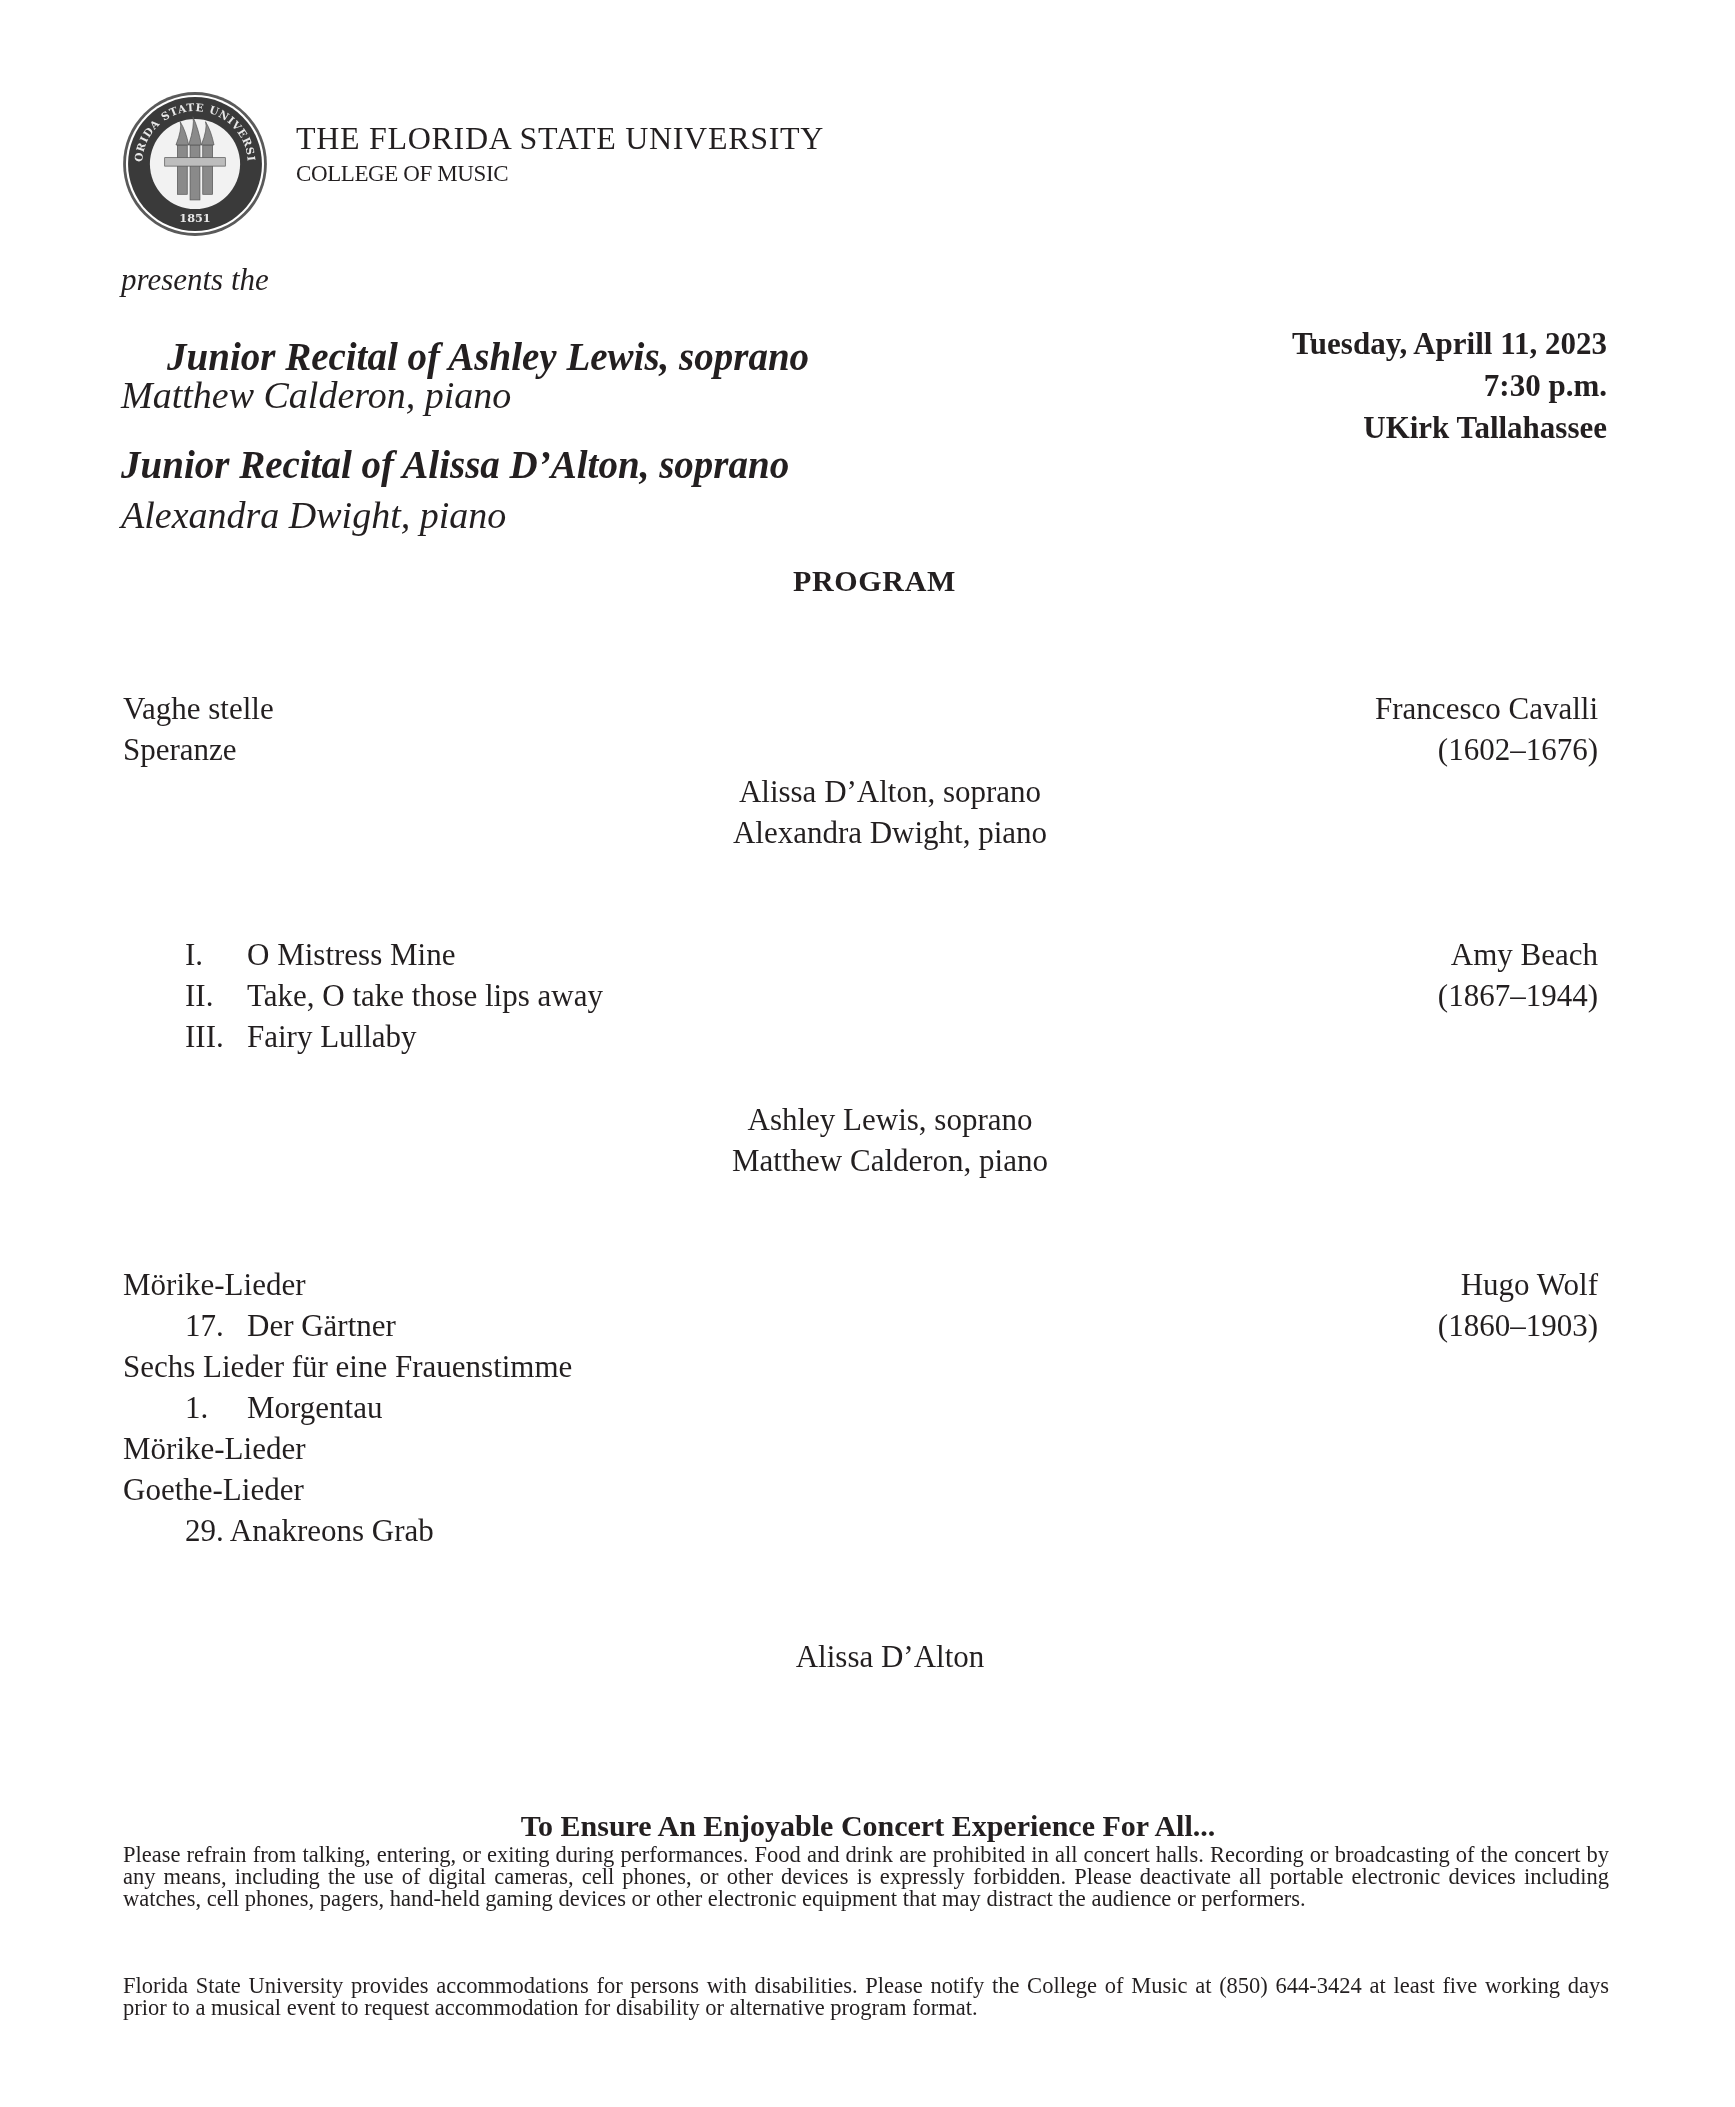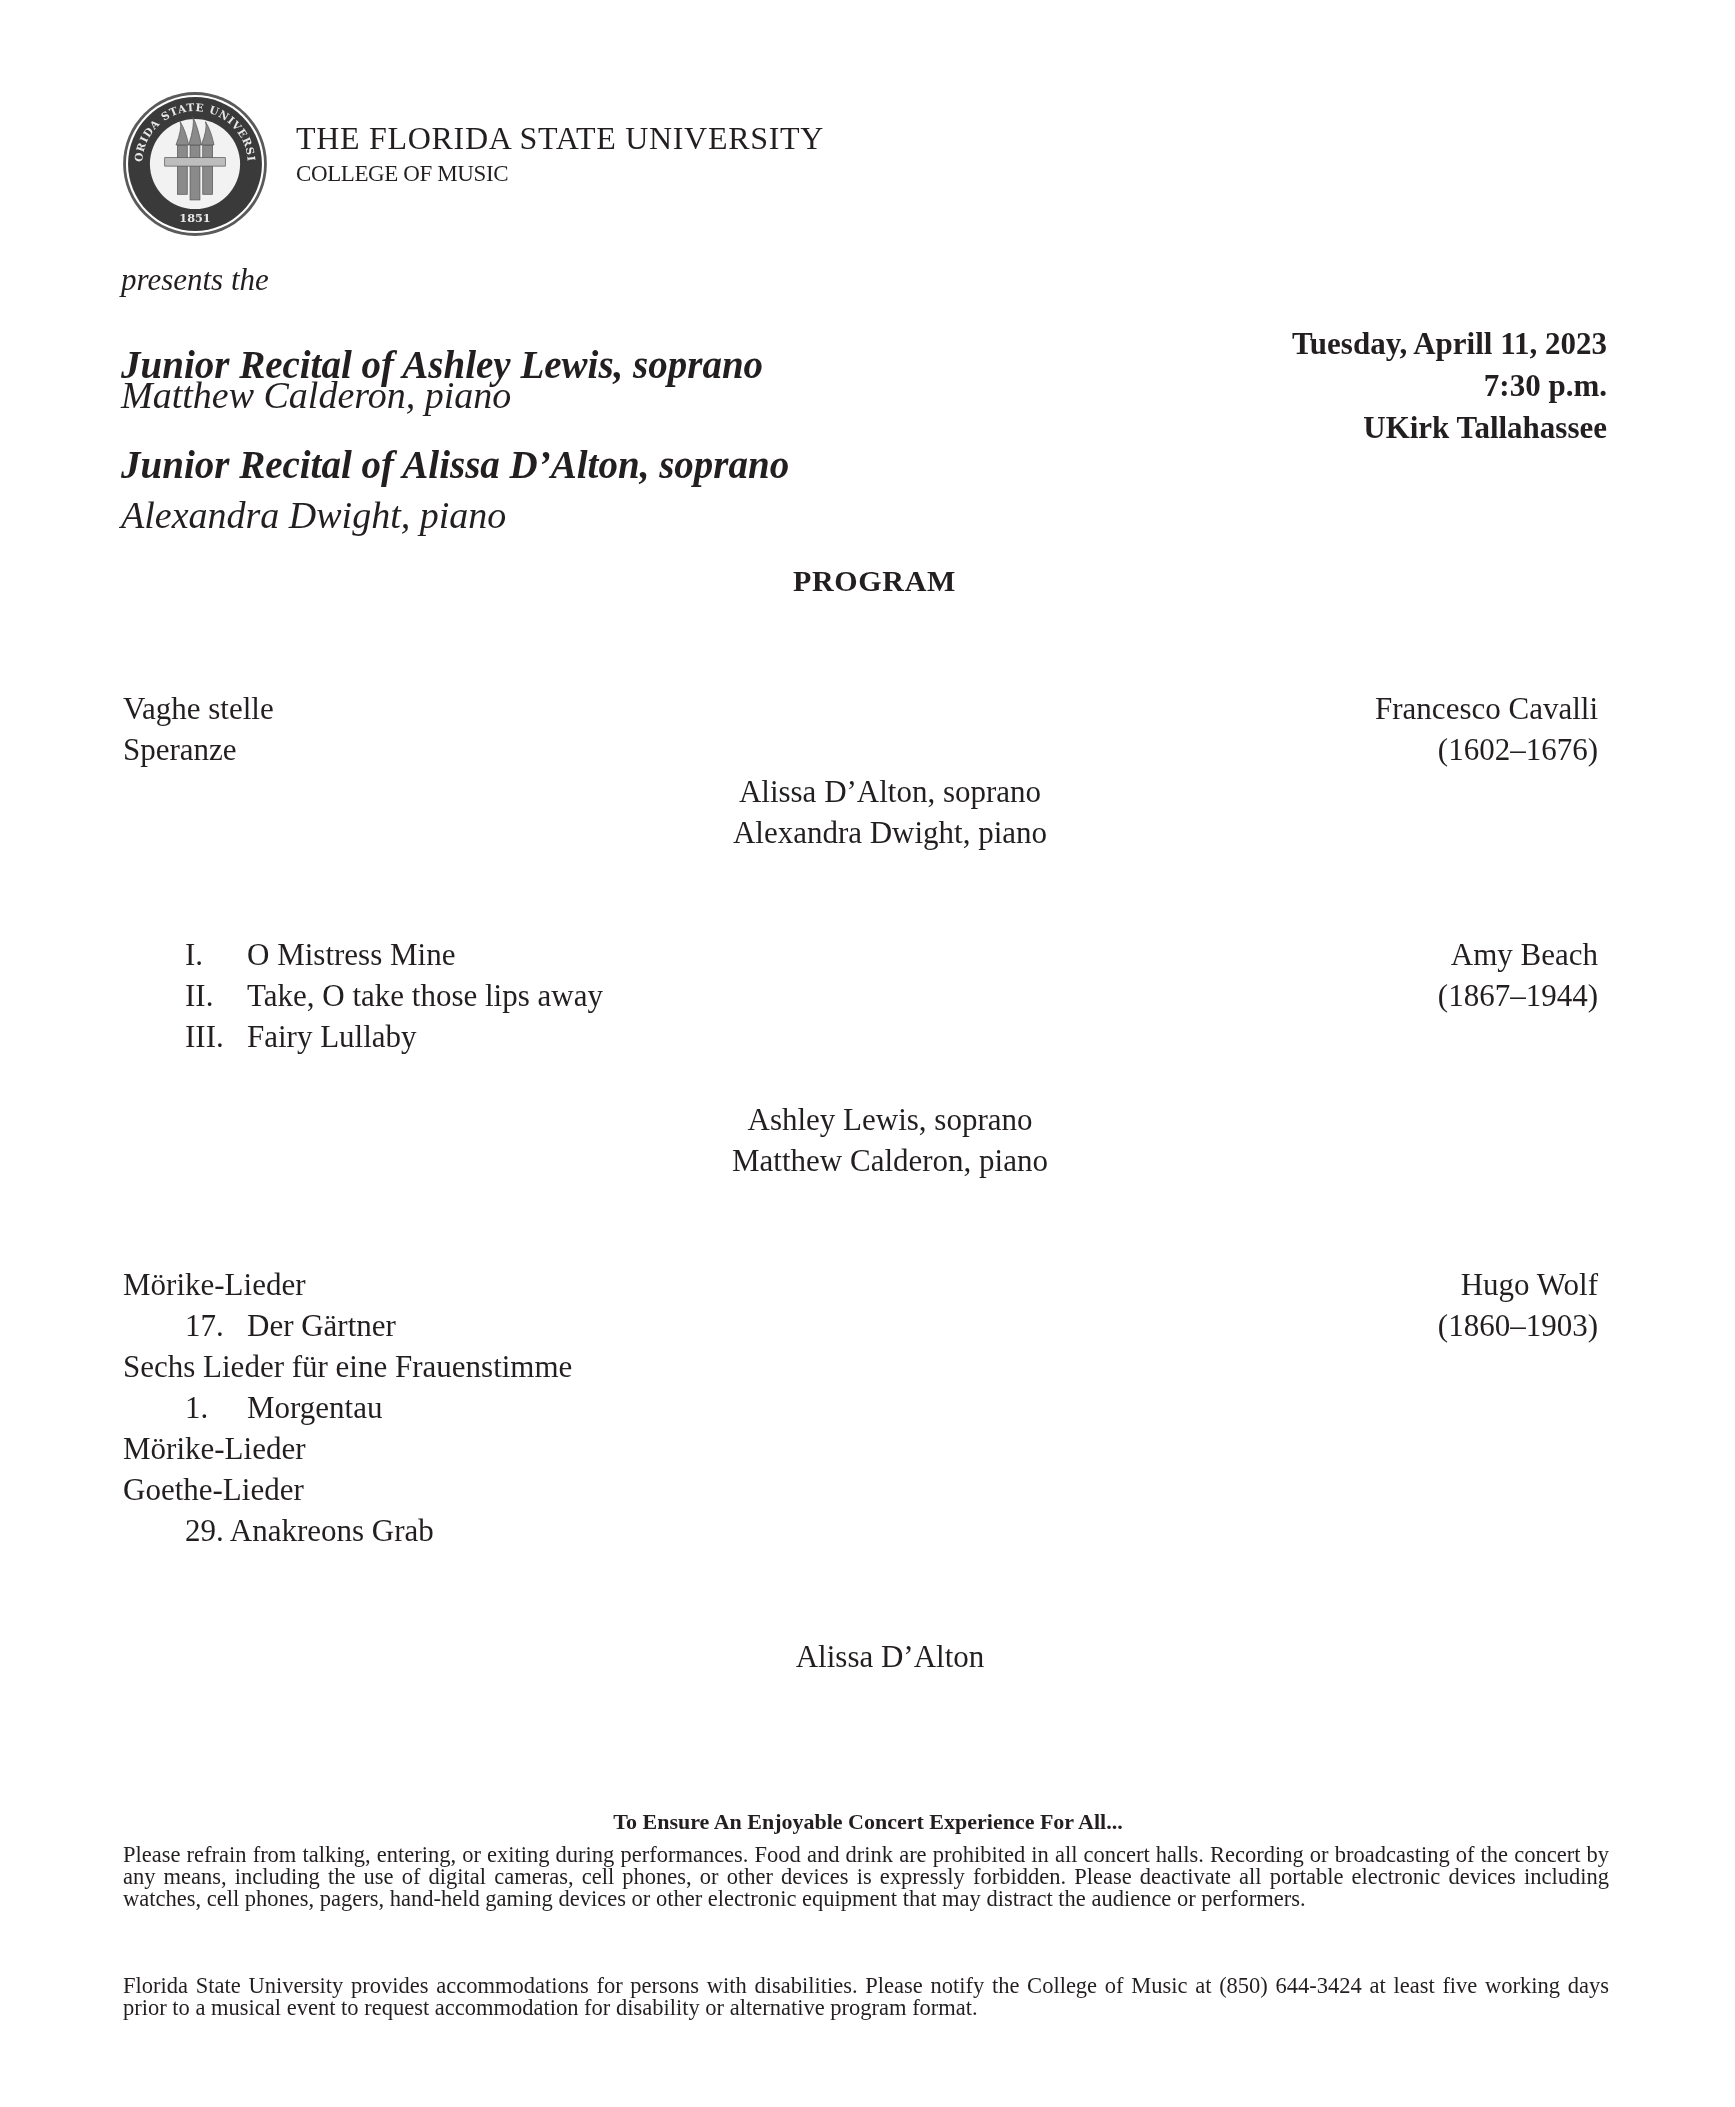--- a/index.html
+++ b/index.html
@@ -10,21 +10,21 @@
   .abs { position: absolute; }
 
   
   .seal { left: 121px; top: 90px; width: 148px; height: 148px; }
   .uni-name { left: 296px; top: 120px; font-size: 32px; letter-spacing: 0.7px; white-space: nowrap; }
   .college { left: 296px; top: 161px; font-size: 23px; letter-spacing: -0.4px; white-space: nowrap; }
 
   .presents { left: 121px; top: 262px; font-size: 31px; font-style: italic; }
   .recital-title { font-size: 39px; font-style: italic; font-weight: bold; white-space: nowrap; left: 121px; }
   .recital-pianist { font-size: 38px; font-style: italic; white-space: nowrap; left: 121px; }
-  .t1 { top: 342px; } .p1 { top: 373px; }
+  .t1 { top: 334px; margin-left: 46px; } .p1 { top: 373px; }
   .t2 { top: 442px; } .p2 { top: 493px; }
 
   .event-info { right: 129px; top: 323px; text-align: right; font-size: 31px; font-weight: bold; line-height: 42px; }
 
   .program-heading { left: 0; right: 0; top: 564px; text-align: center; font-size: 30px; font-weight: bold; letter-spacing: 0.7px; padding-left: 13px; }
 
   
   .prog { font-size: 31px; line-height: 41px; }
   .left-col { left: 123px; white-space: nowrap; }
   .right-col { right: 138px; text-align: right; white-space: nowrap; }
@@ -40,21 +40,21 @@
 
   .s2-left { top: 934px; }
   .s2-right { top: 934px; text-align: right; }
   .s2-perf { top: 1099px; }
 
   .s3-left { top: 1264px; }
   .s3-right { top: 1264px; }
   .s3-perf { top: 1636px; }
 
   
-  .notice-heading { left: 0; right: 0; top: 1809px; text-align: center; font-size: 22px; font-weight: bold; }
+  .notice-heading { left: 0; right: 0; top: 1809px; text-align: center; font-size: 30px; font-weight: bold; }
   .notice { left: 123px; right: 127px; font-size: 22.5px; line-height: 22px; text-align: justify; }
   .n1 { top: 1844px; }
   .n2 { top: 1975px; }
 </style>
 </head>
 <body>
 
 <div class="abs seal">
   <svg width="148" height="148" viewBox="0 0 210 210">
     <defs>

